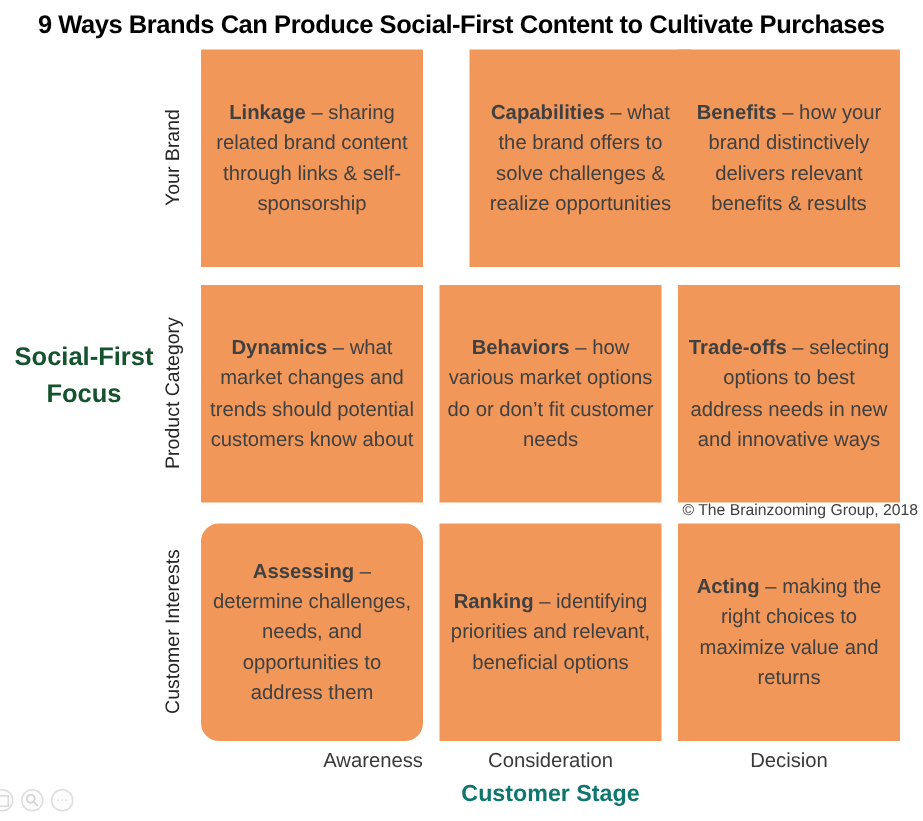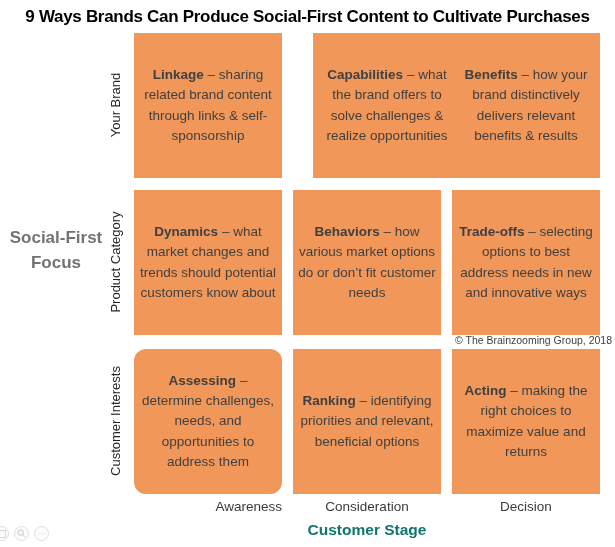--- a/index.html
+++ b/index.html
@@ -36,21 +36,21 @@
     line-height: 1.5;
   }
   .cell .kw { font-weight: bold; }
   .y-title {
     position: absolute;
     left: 0; top: 226px; width: 112px;
     text-align: center;
     font-weight: bold;
     font-size: 17px;
     line-height: 1.45;
-    color: #737373;
+    color: #14532d;
   }
   .row-label {
     position: absolute;
     width: 145px;
     height: 20px;
     transform: rotate(-90deg);
     text-align: center;
     font-size: 13px;
     color: #262626;
     white-space: nowrap;

